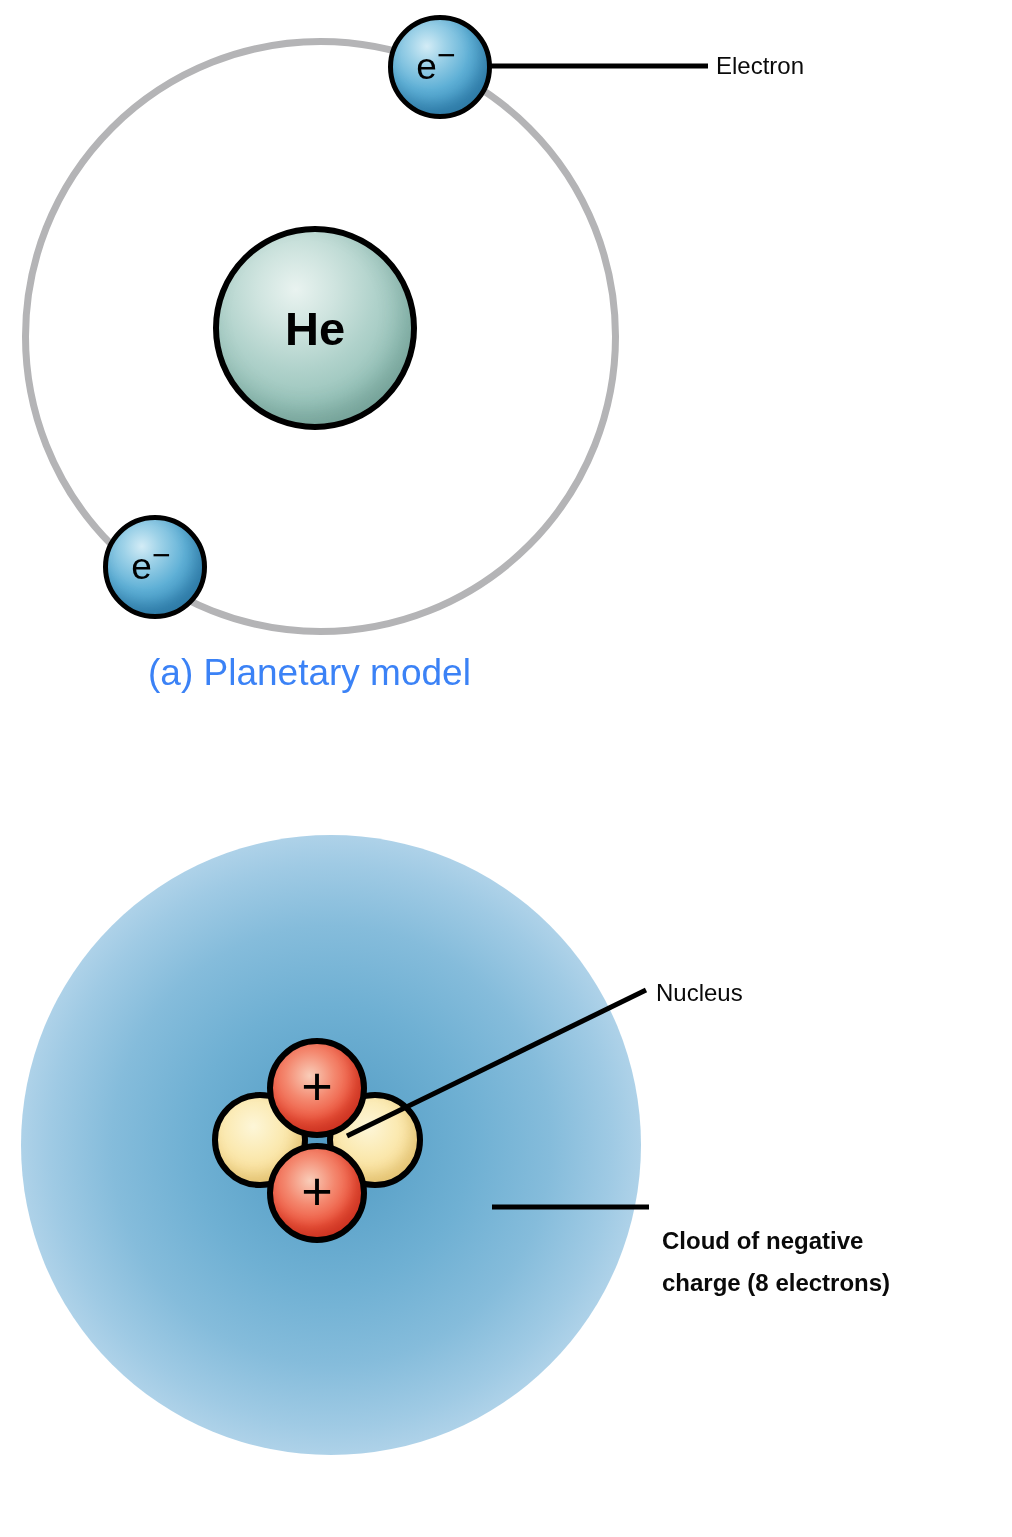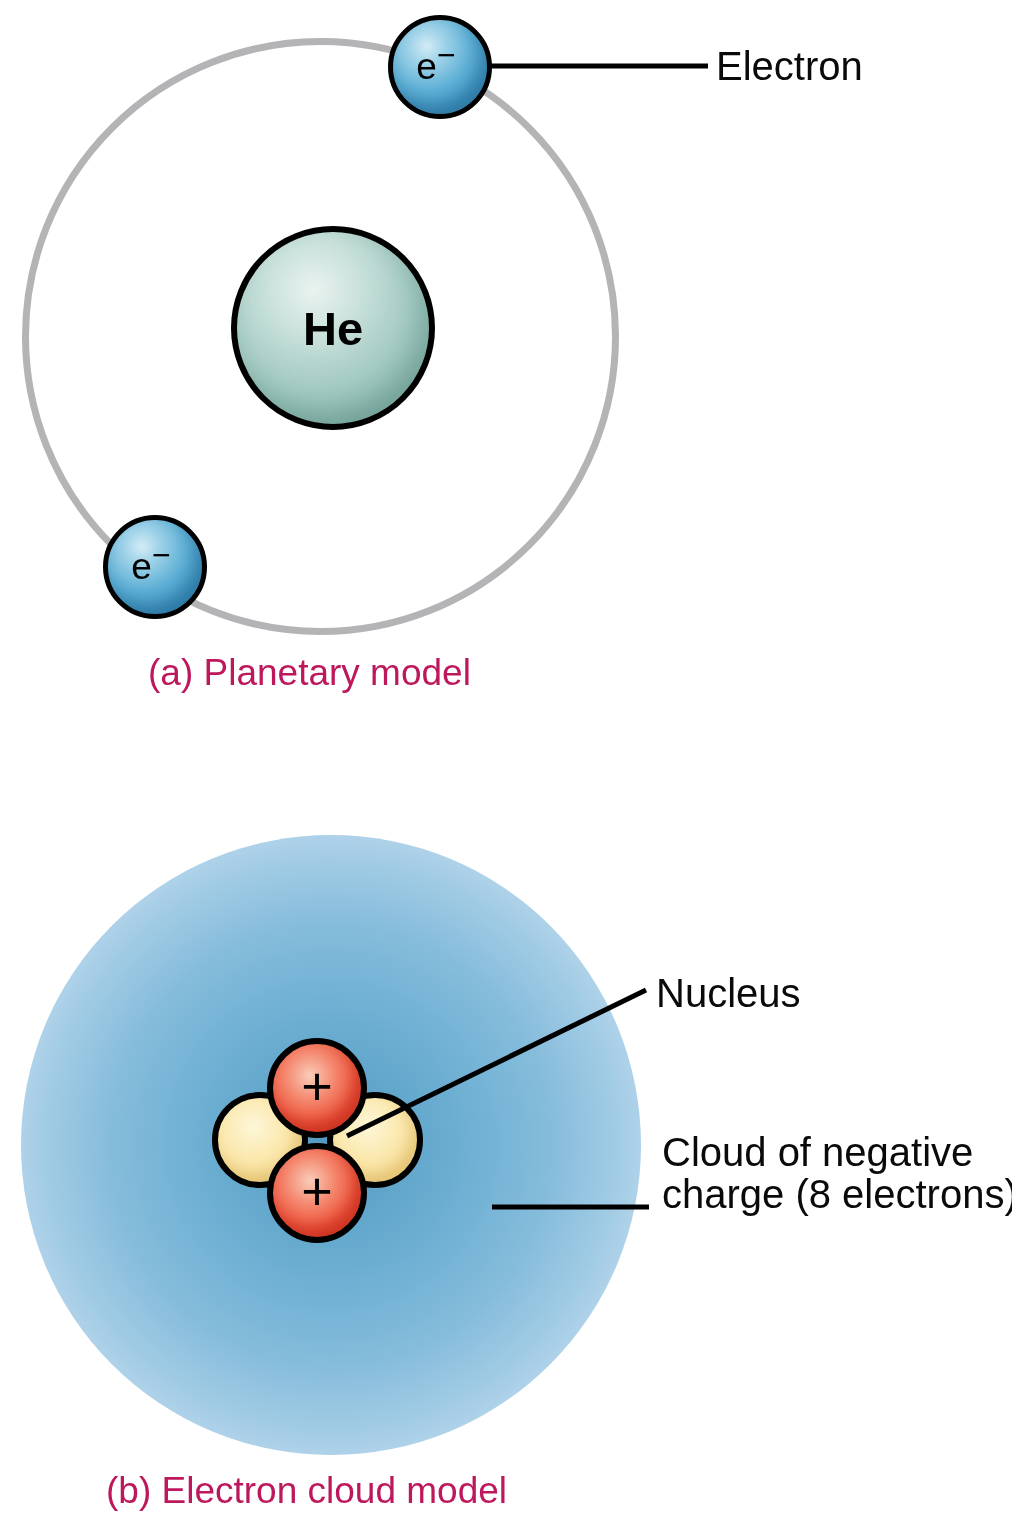--- a/index.html
+++ b/index.html
@@ -26,21 +26,21 @@
     background: transparent;
   }
   .sphere {
     position: absolute;
     border-radius: 50%;
     display: flex;
     align-items: center;
     justify-content: center;
   }
   .he-sphere {
-    left: 231px; top: 226px;
+    left: 213px; top: 226px;
     width: 204px; height: 204px;
     border: 6px solid #000;
     background: radial-gradient(circle at 40% 30%,
       #e9f3f0 0%, #cfe4df 22%, #b0d2cb 45%, #99c4bb 65%, #84b1a7 85%, #78a79c 100%);
     box-shadow: inset -10px -14px 22px rgba(20,70,60,0.18);
   }
   .he-label {
     font-size: 47px;
     font-weight: bold;
     letter-spacing: 0px;
@@ -107,32 +107,32 @@
   .lines-overlay {
     position: absolute;
     left: 0; top: 0;
     width: 1012px; height: 1537px;
     pointer-events: none;
   }
 
   
   .callout {
     position: absolute;
-    font-size: 40px;
+    font-size: 24px;
     line-height: 42px;
     color: #0a0a0a;
     white-space: nowrap;
   }
   .callout-electron { left: 716px; top: 45px; }
   .callout-nucleus  { left: 656px; top: 972px; }
-  .callout-cloud    { left: 662px; top: 1131px; }
+  .callout-cloud    { left: 662px; top: 1220px; font-weight: bold; }
   .caption {
     position: absolute;
     font-size: 37px;
-    color: #be185d;
+    color: #3b82f6;
     white-space: nowrap;
   }
   .caption-a { left: 148px; top: 652px; }
   .caption-b { left: 106px; top: 1470px; }
 </style>
 </head>
 <body>
 
 <div class="canvas">
 
@@ -178,15 +178,14 @@
 
   <div class="callout callout-nucleus">Nucleus</div>
 
   <div class="callout callout-cloud">
     <div>Cloud of negative</div>
     <div>charge (8 electrons)</div>
   </div>
 
   <div class="caption caption-a">(a) Planetary model</div>
 
-  <div class="caption caption-b">(b) Electron cloud model</div>
 
 </div>
 
 </body></html>

